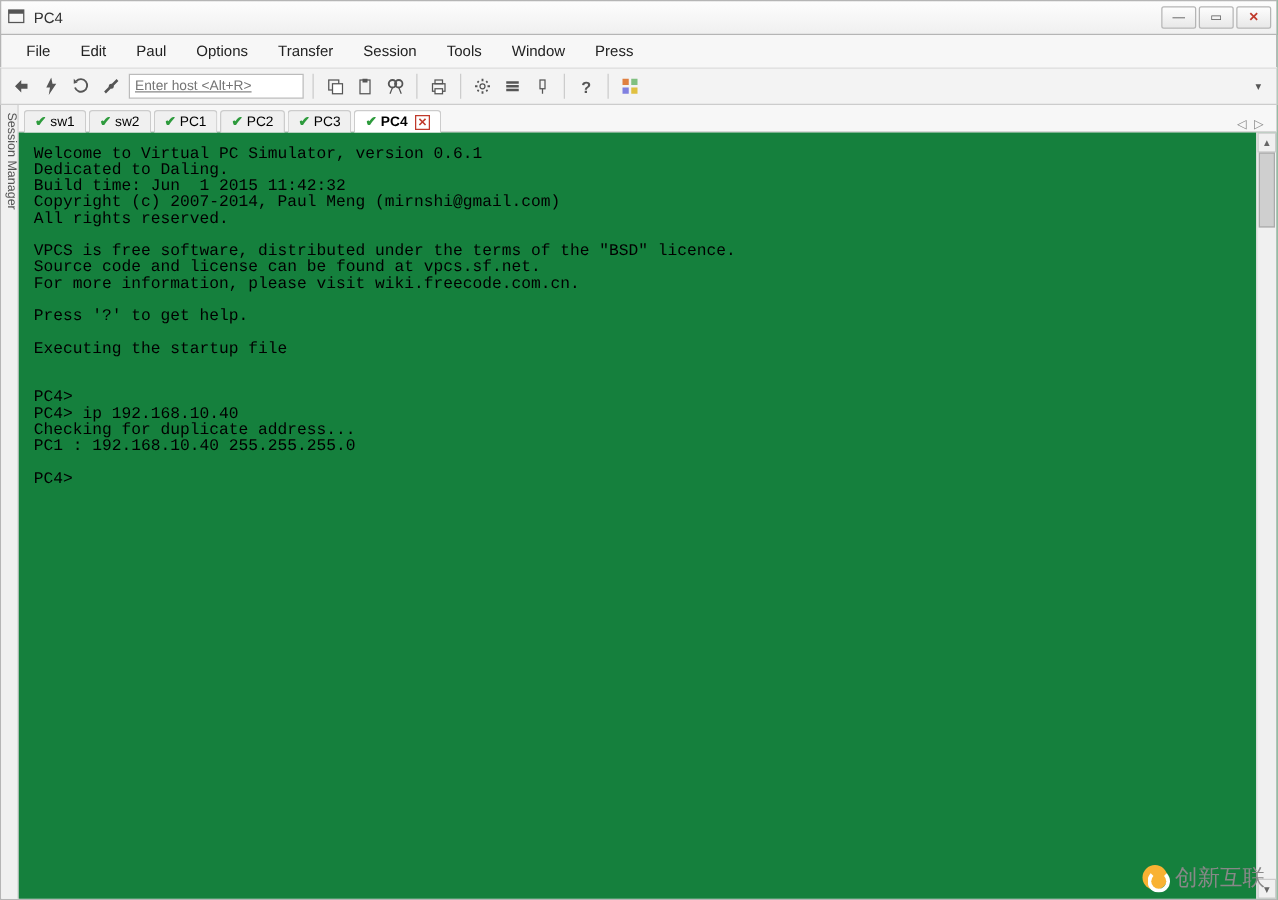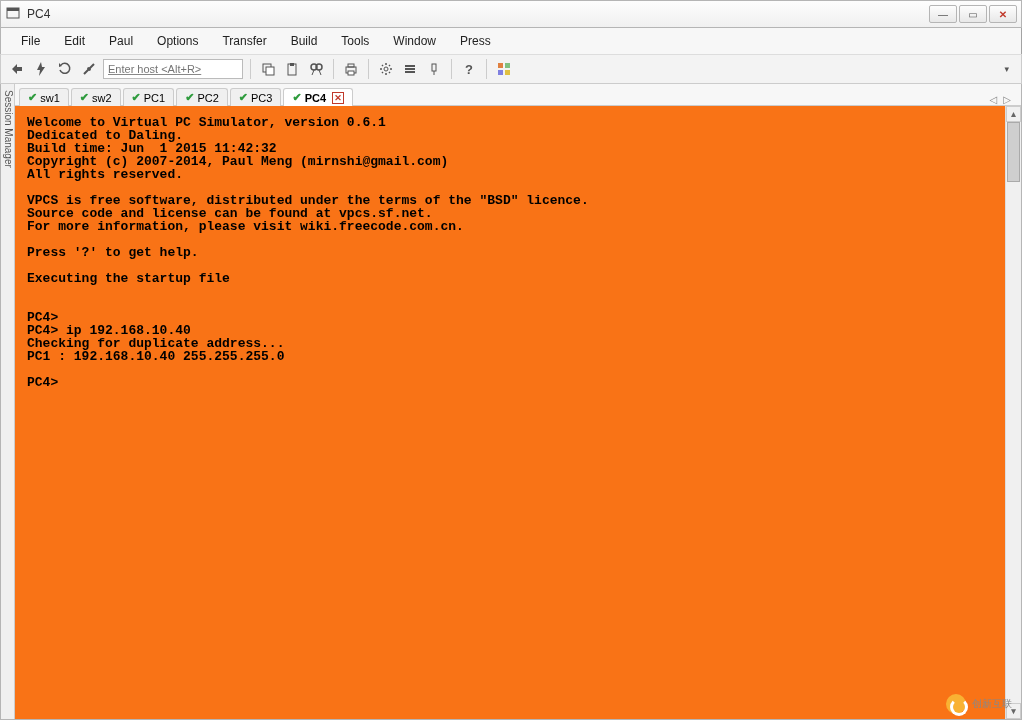--- a/index.html
+++ b/index.html
@@ -27,28 +27,28 @@
 
 .content { flex:1; display:flex; flex-direction:column; }
 
 .tabstrip { height: 22px; background:#f7f7f7; border-bottom:1px solid #ccc; display:flex; align-items:flex-end; padding:0 4px; }
 .tab { display:flex; align-items:center; gap:3px; padding: 2px 8px; border:1px solid #ccc; border-bottom:none; background:#f0f0f0; margin-right:2px; font-size:11px; border-radius:3px 3px 0 0; position:relative; top:1px; }
 .tab.active { background:#fff; font-weight:bold; }
 .tab .chk { color:#2e9b3d; font-weight:bold; font-size:11px; }
 .tab .xbox { width:12px;height:12px;border:1px solid #c0392b;color:#c0392b;font-size:9px;display:flex;align-items:center;justify-content:center;margin-left:3px;}
 .tabnav { margin-left:auto; display:flex; gap:6px; padding-right:6px; color:#888; font-size:10px; }
 
-.terminal-wrap { flex:1; display:flex; background:#f97316;font-weight:bold; }
+.terminal-wrap { flex:1; display:flex; background:#15803d; }
 .terminal { flex:1; padding: 10px 12px; font-family: "Courier New", monospace; font-size: 13px; line-height: 1.0; color:#000; white-space: pre; overflow:hidden; }
 .vscroll { width:16px; background:#f0f0f0; border-left:1px solid #ddd; position:relative; }
 .vscroll .up, .vscroll .down { height:16px; display:flex;align-items:center;justify-content:center; font-size:9px; color:#666; border:1px solid #ccc;}
 .vscroll .thumb { position:absolute; top:16px; left:1px; right:1px; height:60px; background:#cfcfcf; border:1px solid #aaa; }
 .vscroll .down { position:absolute; bottom:0; left:0; right:0; }
 
-.watermark { position:absolute; right:10px; bottom:6px; font-size:10px; color:#888; display:flex; align-items:center; gap:6px; }
+.watermark { position:absolute; right:10px; bottom:6px; font-size:18px; color:#888; display:flex; align-items:center; gap:6px; }
 .watermark .logo { width:20px;height:20px;background:#f9b233;border-radius:50%; position:relative; }
 .watermark .logo::after{content:"";position:absolute;left:4px;top:4px;width:12px;height:12px;border:3px solid #fff;border-top-color:transparent;border-radius:50%;}
 </style>
 </head>
 <body>
 
 <div class="titlebar">
   <span class="app-icon">
     <svg width="14" height="14">
         <rect x="1" y="1" width="12" height="10" fill="none" stroke="#555"></rect>
@@ -62,21 +62,21 @@
     <div class="win-btn close">✕</div>
   </div>
 </div>
 
 <div class="menubar">
   <div>File</div>
   <div>Edit</div>
   <div>Paul</div>
   <div>Options</div>
   <div>Transfer</div>
-  <div>Build</div>
+  <div>Session</div>
   <div>Tools</div>
   <div>Window</div>
   <div>Press</div>
 </div>
 
 <div class="toolbar">
   <span class="tbtn">
       <svg width="14" height="14">
         <path d="M2 7 L7 2 L7 5 L12 5 L12 9 L7 9 L7 12 Z" fill="#555"></path>
       </svg>

